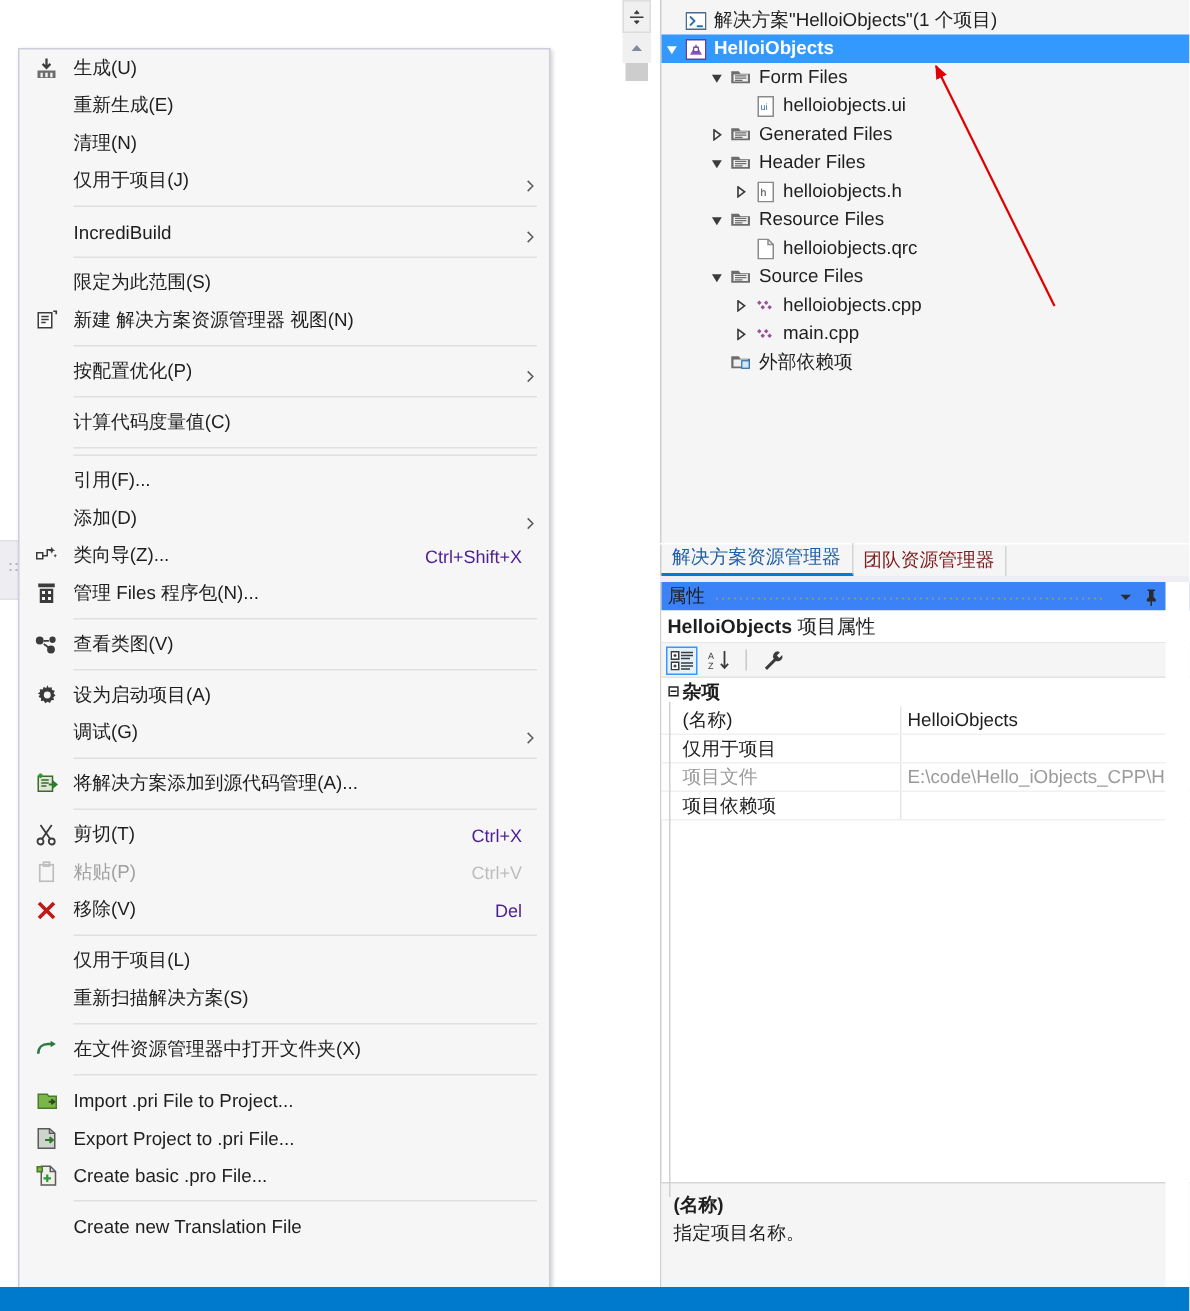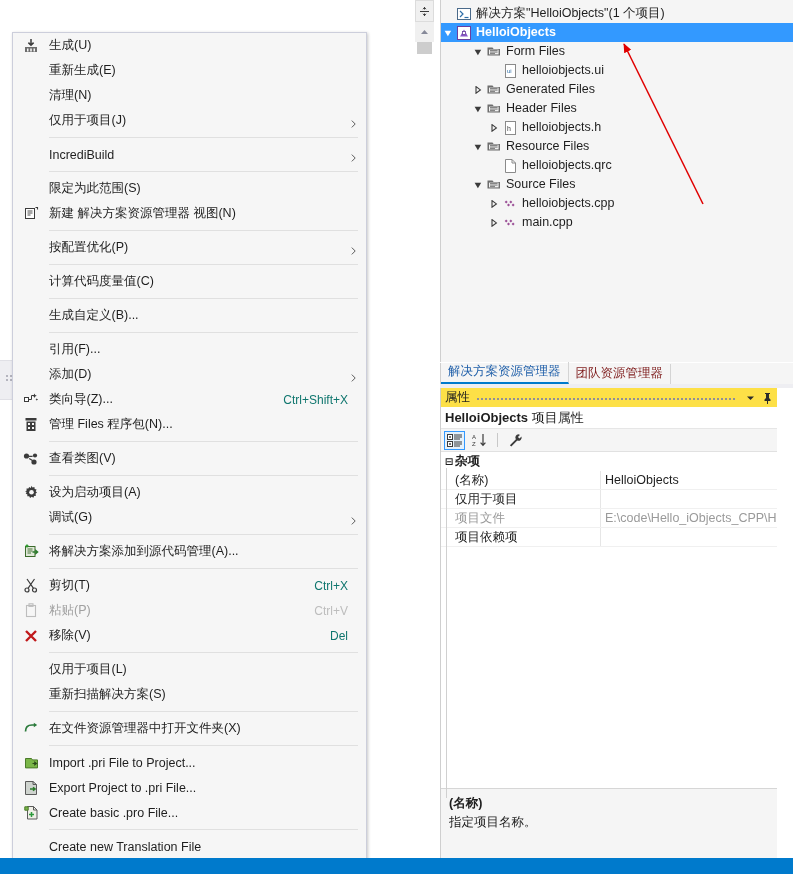--- a/index.html
+++ b/index.html
@@ -82,21 +82,21 @@
   }
   .tab.active { color:#1f5fa9; border-bottom:2px solid #007acc; }
   .tabsep { position:absolute; left:440px; top:384px; width:353px; height:4px; background:#eeeef2; }
 
   
   .props {
     position:absolute; left:440px; top:388px; width:353px; height:470px;
     background:#ffffff; border-left:1px solid #cfcfcf;
   }
   .props-title {
-    height:19px; line-height:19px; background:#fde047;
+    height:19px; line-height:19px; background:#3b82f6;
     display:flex; align-items:center; padding-left:4px; font-size:12.5px;
   }
   .props-title .label { font-size:12.5px; color:#1e1e1e; }
   .props-title .dots {
     flex:1; height:4px; margin:0 6px;
     background-image: radial-gradient(#8f8f9a 0.9px, transparent 1px);
     background-size: 4px 4px; background-position: 0 1px;
   }
   .props-title .tbtn { width:17px; height:17px; display:flex; align-items:center; justify-content:center; }
 
@@ -153,21 +153,21 @@
     box-shadow: 1px 1px 3px rgba(0,0,0,0.22);
     font-size: 12.5px; color:#1e1e1e;
   }
   .mi {
     position: relative; height: 25px; display:flex; align-items:center;
     cursor: default; white-space:nowrap;
   }
   .mi.disabled { color:#a0a0a0; }
   .mi .mi-icon { width:36px; min-width:36px; display:flex; align-items:center; justify-content:center; }
   .mi .mi-text { flex:1; }
-  .mi .mi-acc { padding-right:18px; color:#0f766e; font-size:12px; }
+  .mi .mi-acc { padding-right:18px; color:#4c1d95; font-size:12px; }
   .mi.disabled .mi-acc { color:#bdbdbd; }
   .mi .mi-arrow { position:absolute; right:10px; top:9px; }
   .msep { height:1px; background:#e0e0e0; margin:4px 8px 4px 36px; }
 
   
   .arrow-svg { position:absolute; left:0; top:0; width:793px; height:874px; pointer-events:none; }
 </style>
 </head>
 <body>
 
@@ -309,20 +309,29 @@
           <span class="tw"><svg width="8" height="8" viewBox="0 0 8 8">
               <path d="M2 0.6v6.6L6.4 3.9z" fill="none" stroke="#3b3b3b" stroke-width="1.1"></path>
             </svg></span>
           <span class="ticon"><svg width="14" height="12" viewBox="0 0 14 12">
               <path d="M3.2 2.4l1.5 1.5-1.5 1.5L1.7 3.9z" fill="#9b4f96"></path>
               <path d="M7.8 2.4l1.5 1.5-1.5 1.5L6.3 3.9z" fill="#9b4f96"></path>
               <path d="M5.5 5.4l1.5 1.5L5.5 8.4 4 6.9z" fill="#9b4f96"></path>
               <path d="M10.1 5.4l1.5 1.5-1.5 1.5L8.6 6.9z" fill="#9b4f96"></path>
             </svg></span>
           <span class="tlabel">main.cpp</span>
+        </div>
+        <div class="tree-row" style="padding-left:30px">
+          <span class="tw"></span>
+          <span class="ticon"><svg width="14" height="13" viewBox="0 0 14 13">
+              <path d="M0.5 2.5h5l1.2 1.6H13v6.4H0.5z" fill="#6d6d6d"></path>
+              <path d="M2 4.6h9.6v4.8H2z" fill="#f0f0f0"></path>
+              <rect x="7.5" y="5.5" width="5" height="5" fill="#cfe8ff" stroke="#2d6ea8" stroke-width="0.8"></rect>
+            </svg></span>
+          <span class="tlabel">外部依赖项</span>
         </div>
       </div>
   </div>
 
   <div class="tabrow" id="tabrow">
       <span class="tab active">解决方案资源管理器</span>
       <span class="tab">团队资源管理器</span>
     </div>
   <div class="tabsep"></div>
 
@@ -475,24 +484,20 @@
         <span class="mi-arrow"><svg width="5" height="8" viewBox="0 0 5 8">
             <path d="M0.8 0.6L4.2 4 0.8 7.4" stroke="#5a5a5a" stroke-width="1" fill="none"></path>
           </svg></span>
       </div>
       <div class="msep"></div>
       <div class="mi">
         <span class="mi-icon"></span>
         <span class="mi-text">计算代码度量值(C)</span>
       </div>
       <div class="msep"></div>
-      <div class="mi">
-        <span class="mi-icon"></span>
-        <span class="mi-text">生成自定义(B)...</span>
-      </div>
       <div class="msep"></div>
       <div class="mi">
         <span class="mi-icon"></span>
         <span class="mi-text">引用(F)...</span>
       </div>
       <div class="mi">
         <span class="mi-icon"></span>
         <span class="mi-text">添加(D)</span>
         <span class="mi-arrow"><svg width="5" height="8" viewBox="0 0 5 8">
             <path d="M0.8 0.6L4.2 4 0.8 7.4" stroke="#5a5a5a" stroke-width="1" fill="none"></path>

